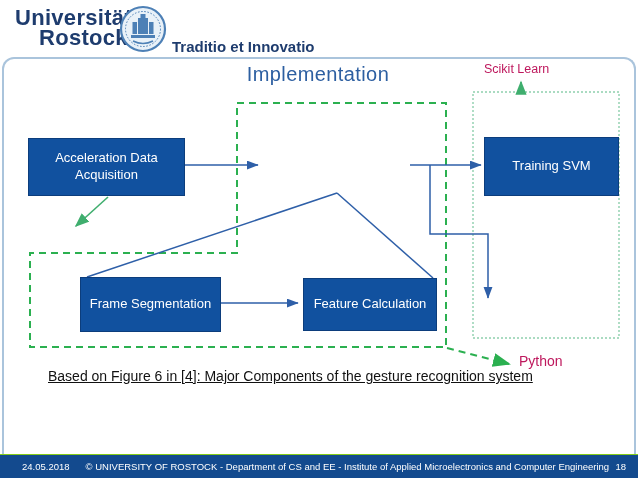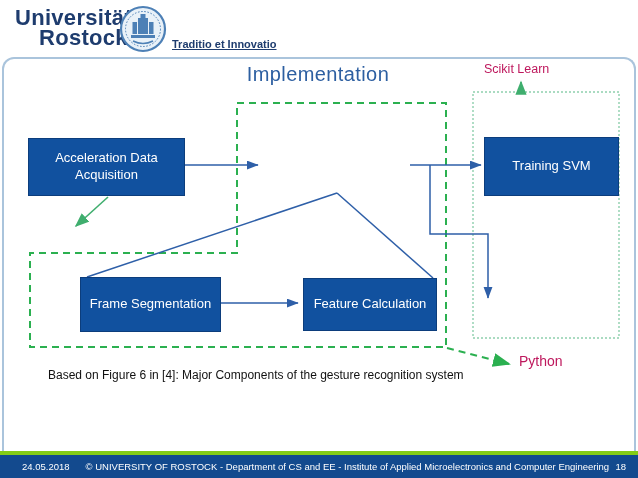--- a/index.html
+++ b/index.html
@@ -6,35 +6,35 @@
   .stage{position:relative;width:638px;height:478px;overflow:hidden;background:#fff;
          font-family:"Liberation Sans",sans-serif;color:#1a1a1a;}
 
   
   .header{position:absolute;left:0;top:0;width:638px;height:57px;background:#fff;}
   .logo-line1{position:absolute;left:15px;top:5px;font-size:22px;font-weight:bold;
               color:var(--logo-navy);letter-spacing:0.3px;}
   .logo-line2{position:absolute;left:39px;top:25px;font-size:22px;font-weight:bold;
               color:var(--logo-navy);letter-spacing:0.3px;}
   .seal{position:absolute;left:119px;top:5px;}
-  .motto{position:absolute;left:172px;top:38px;font-size:11px;font-weight:bold;color:var(--logo-navy);text-decoration:underline;}
+  .motto{position:absolute;left:172px;top:38px;font-size:15px;font-weight:bold;color:var(--logo-navy);}
 
   
   .slide-frame{position:absolute;left:2px;top:57px;width:630px;height:399px;
                border:2px solid var(--border-blue);border-bottom:none;
                border-radius:12px 12px 0 0;}
 
   .page-title{position:absolute;left:238px;top:63px;width:160px;text-align:center;
               font-size:20px;letter-spacing:0.4px;color:var(--title-blue);}
 
   .float-label{position:absolute;color:#be185d;}
   .lbl-scikit{left:484px;top:62px;font-size:12.5px;}
   .lbl-mobile{left:9px;top:228px;font-size:11.5px;}
   .lbl-python{left:519px;top:353px;font-size:14px;}
-  .caption{position:absolute;left:48px;top:368px;font-size:12px;color:#111;}
+  .caption{position:absolute;left:48px;top:368px;font-size:14px;color:#111;text-decoration:underline;}
 
   
   .dbox{position:absolute;background:var(--box-blue);border:1px solid #0c3d7c;
         color:#fff;display:flex;align-items:center;justify-content:center;text-align:center;
         font-size:13px;line-height:1.3;white-space:pre-line;z-index:5;}
   .b-acq{left:28px;top:138px;width:155px;height:56px;}
   .b-ext{left:262px;top:137px;width:148px;height:56px;}
   .b-train{left:484px;top:137px;width:133px;height:57px;}
   .b-frame{left:80px;top:277px;width:139px;height:53px;}
   .b-calc{left:303px;top:278px;width:132px;height:51px;}
@@ -45,21 +45,21 @@
   .blue-line{stroke:var(--arrow-blue);stroke-width:1.5;fill:none;}
   .green-solid{stroke:var(--green-soft);stroke-width:1.6;fill:none;}
   .green-dash{stroke:var(--green-dashed);stroke-width:2;fill:none;stroke-dasharray:7 5;}
   .green-dot{stroke:var(--green-dot);stroke-width:1.4;fill:none;stroke-dasharray:2 2;}
   .head-blue{fill:var(--arrow-blue);}
   .head-green{fill:var(--green-soft);}
   .head-green2{fill:var(--green-dashed);}
 
   
   .footer{position:absolute;left:0;bottom:0;width:638px;height:23px;background:var(--footer-blue);
-          border-top:4px solid #84cc16;z-index:8;display:flex;align-items:center;
+          border-top:1px solid #84cc16;z-index:8;display:flex;align-items:center;
           color:#fff;font-size:9.5px;}
   .footer .date{margin-left:22px;}
   .footer .ftext{margin-left:16px;flex:1;}
   .footer .page{margin-right:12px;}
 </style>
 </head>
 <body>
 
 <div class="stage">
 

